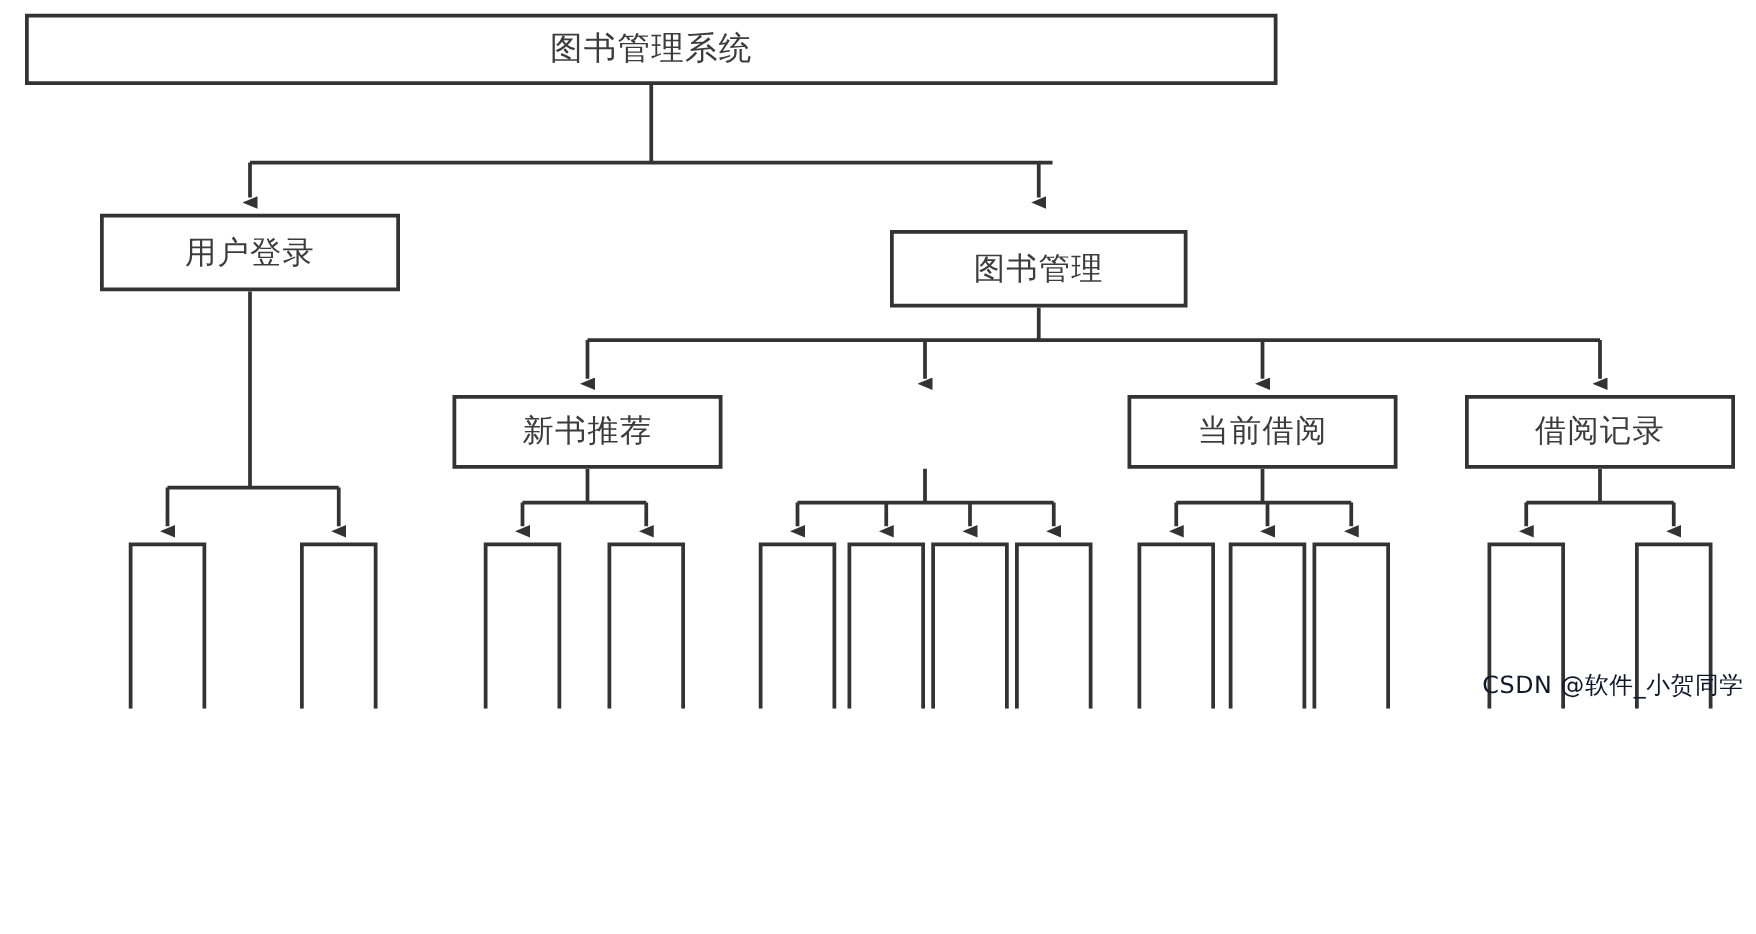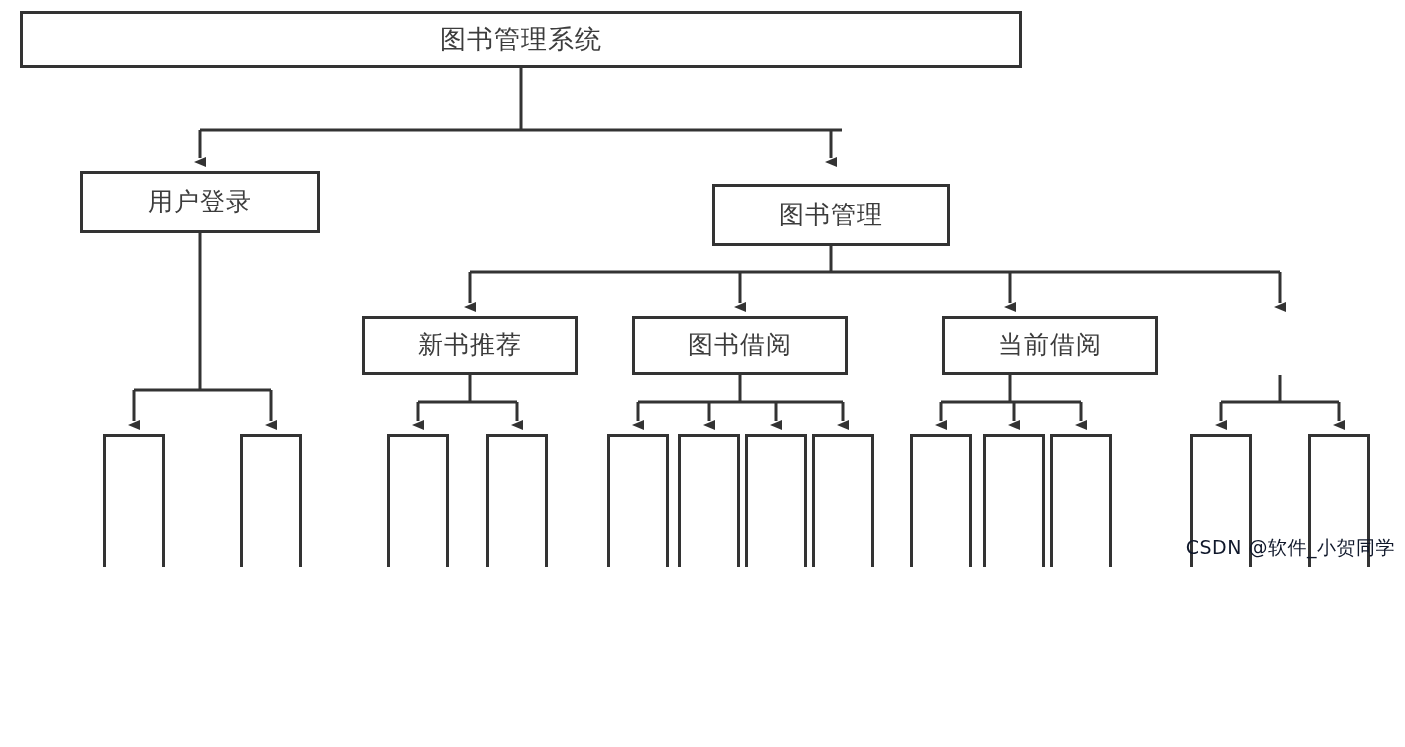--- a/index.html
+++ b/index.html
@@ -128,25 +128,25 @@
   <div class="node" style="left:80px;top:171px;width:240px;height:62px;">
     <span class="label">用户登录</span>
   </div>
   <div class="node" style="left:712px;top:171px;width:238px;height:62px;margin-top:13px;">
     <span class="label">图书管理</span>
   </div>
 
   <div class="node" style="left:362px;top:316px;width:216px;height:59px;">
     <span class="label">新书推荐</span>
   </div>
-  <div class="node" style="left:632px;top:316px;width:216px;height:59px;">
-    <span class="label">图书借阅</span>
+  <div class="node" style="left:902px;top:316px;width:216px;height:59px;">
+    <span class="label">当前借阅</span>
   </div>
-  <div class="node" style="left:902px;top:316px;width:216px;height:59px;margin-left:40px;">
-    <span class="label">当前借阅</span>
+  <div class="node" style="left:1172px;top:316px;width:216px;height:59px;">
+    <span class="label">借阅记录</span>
   </div>
 
   <div class="node leaf" style="left:103px;top:434px;width:62px;height:301px;">
     <span class="label">用户登录</span>
   </div>
   <div class="node leaf" style="left:240px;top:434px;width:62px;height:301px;">
     <span class="label">注销登录</span>
   </div>
   <div class="node leaf" style="left:387px;top:434px;width:62px;height:301px;">
     <span class="label">查询图书</span>

